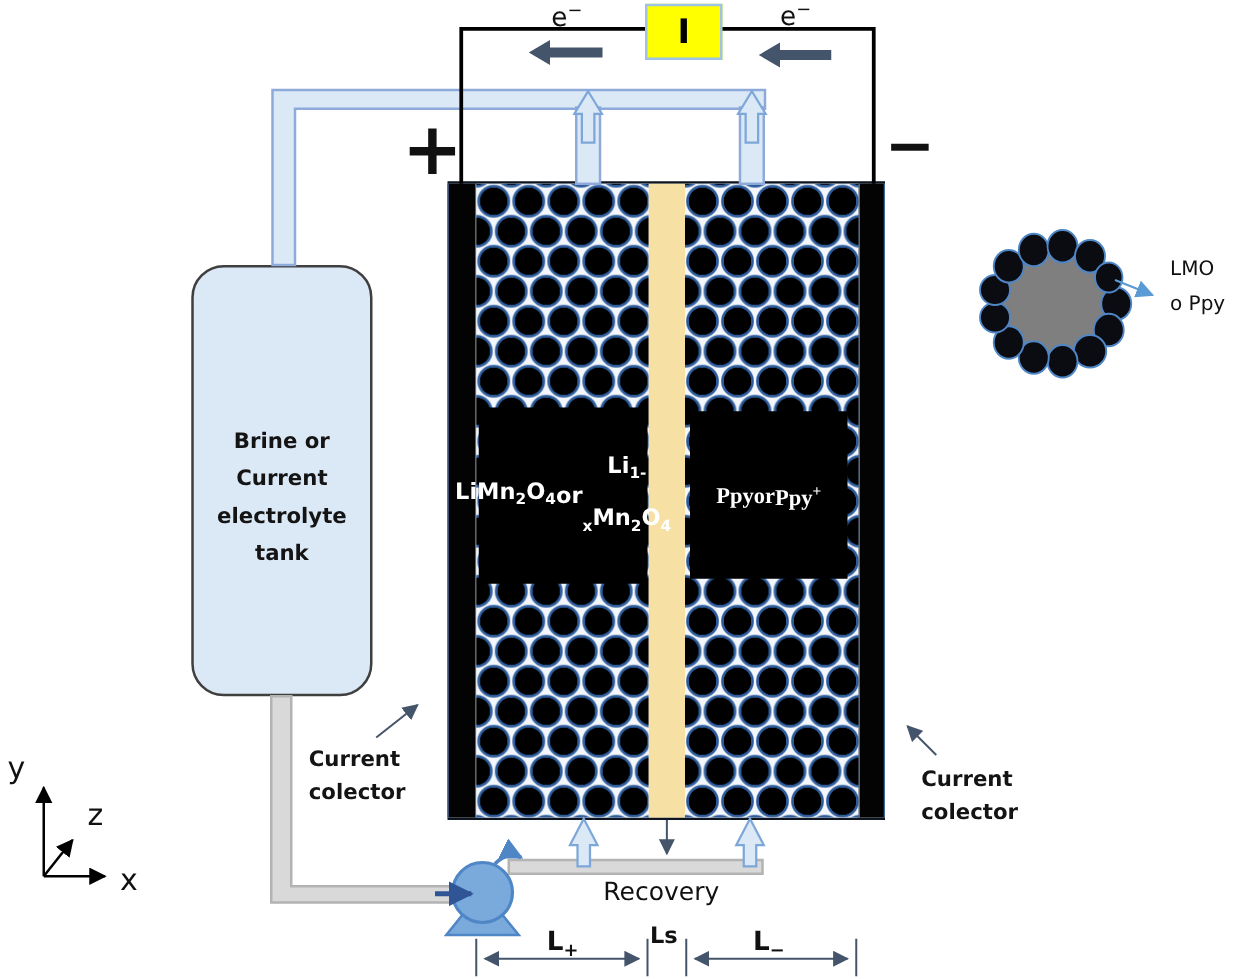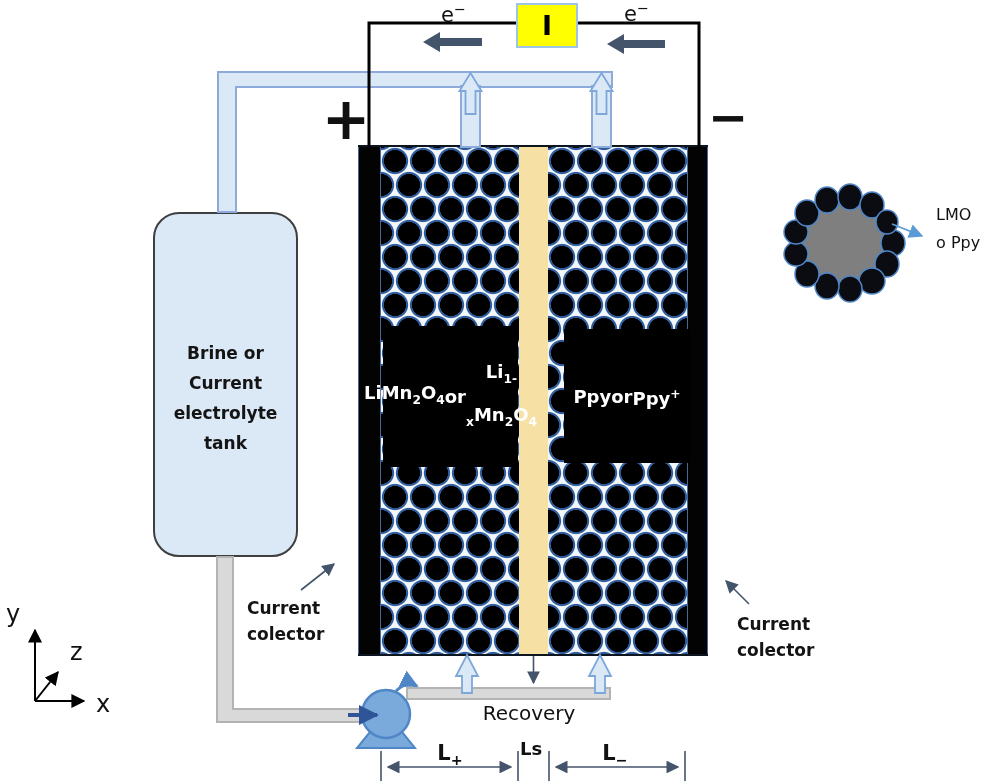--- a/index.html
+++ b/index.html
@@ -52,21 +52,21 @@
     <div class="electrode" style="left:23px;width:138px;"></div>
     <div class="separator-strip" style="left:161px;width:29px;"></div>
     <div class="electrode" style="left:190px;width:139px;"></div>
     <div class="collector" style="left:329px;width:21px;"></div>
 
     <div class="elabel" style="left:25px;top:179px;width:135px;height:141px;">
       <div>LiMn<sub>2</sub>O<sub>4</sub></div>
       <div>or</div>
       <div>Li<sub>1-x</sub>Mn<sub>2</sub>O<sub>4</sub></div>
     </div>
-    <div class="elabel" style="left:206px;top:182px;width:126px;height:134px;">
+    <div class="elabel" style="left:194px;top:182px;width:126px;height:134px;font-family:Liberation Serif, serif;">
       <div>Ppy</div>
       <div>or</div>
       <div>Ppy<sup>+</sup></div>
     </div>
   </div>
 
   <div class="meter">
     <span>I</span>
   </div>
 

